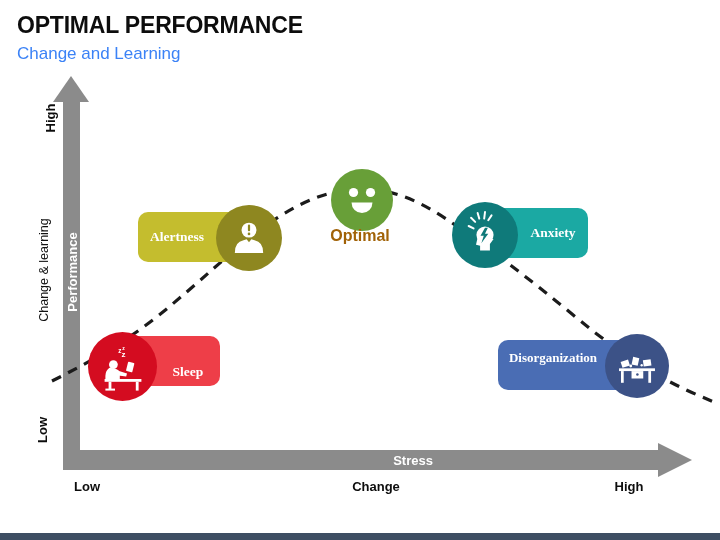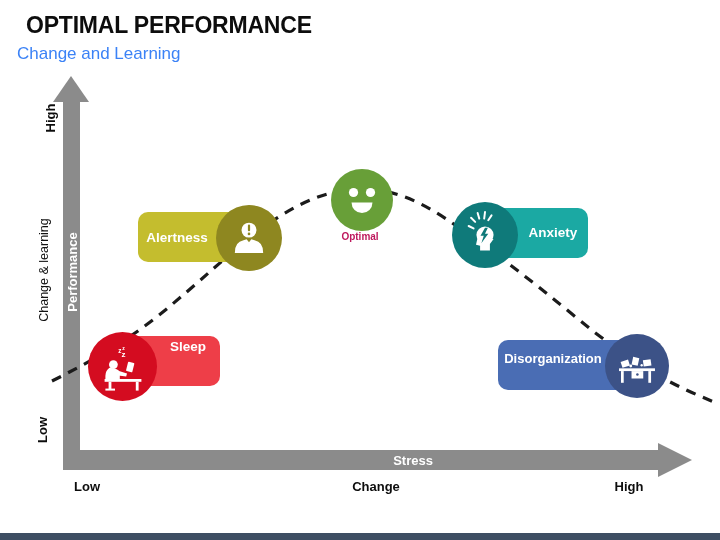--- a/index.html
+++ b/index.html
@@ -2,42 +2,42 @@
 <html><head>
 <meta charset="utf-8">
 <style>
   html,body{margin:0;padding:0;background:#fff;}
   #slide{
     position:relative;width:720px;height:540px;background:#fff;overflow:hidden;
     font-family:"Liberation Sans",sans-serif;color:#000;
   }
   .abs{position:absolute;}
   
-  .title{left:26px;top:12px;font-size:23px;font-weight:800;letter-spacing:-.2px;color:#0d0d0d;}
+  .title{left:17px;top:12px;font-size:23px;font-weight:800;letter-spacing:-.2px;color:#0d0d0d;}
   .subtitle{left:17px;top:44px;font-size:17px;font-weight:400;color:#3b82f6;}
   
   .vbar{left:63px;top:100px;width:17px;height:370px;}
   .varrow{left:53px;top:76px;width:0;height:0;
     border-left:18px solid transparent;border-right:18px solid transparent;border-bottom:26px solid #8b8b8b;}
   .hbar{left:63px;top:450px;width:597px;height:20px;}
   .harrow{left:658px;top:443px;width:0;height:0;
     border-top:17px solid transparent;border-bottom:17px solid transparent;border-left:34px solid #8b8b8b;}
   .rot{position:absolute;transform:translate(-50%,-50%) rotate(-90deg);white-space:nowrap;}
   .cent{position:absolute;transform:translate(-50%,-50%);white-space:nowrap;}
   .axis-inner{color:#fff;font-weight:700;font-size:13px;}
   .tick-b{font-weight:700;font-size:13px;color:#0d0d0d;}
   .tick-n{font-weight:400;font-size:12.5px;color:#111;}
   
   #curve-svg{left:0;top:0;width:720px;height:540px;z-index:2;pointer-events:none;}
   
   .badge{position:absolute;height:50px;border-radius:10px;z-index:3;}
   .circle{position:absolute;border-radius:50%;z-index:4;display:flex;align-items:center;justify-content:center;}
   .stage-label{position:absolute;z-index:5;color:#fff;font-weight:700;font-size:13.5px;
-    display:flex;align-items:center;justify-content:center;}
-  .optimal-label{color:#be185d;font-weight:800;font-size:10px;z-index:5;}
+    display:flex;align-items:center;justify-content:center;font-family:Liberation Serif, serif;}
+  .optimal-label{color:#a16207;font-weight:800;font-size:16px;z-index:5;}
   .footer{left:0;top:533px;width:720px;height:7px;}
   svg{display:block;}
 </style>
 </head>
 <body>
 
 <div id="slide">
 
   <div class="abs title">OPTIMAL PERFORMANCE</div>
   <div class="abs subtitle">Change and Learning</div>
@@ -63,21 +63,21 @@
              C 200 282, 230 252, 265 226
              C 298 203, 328 189, 362 189
              C 396 189, 424 203, 458 227
              C 498 255, 532 281, 572 314
              C 602 339, 628 358, 656 374
              C 676 386, 695 394, 714 402" fill="none" stroke-width="3.2" stroke-dasharray="10 8" style="stroke: rgb(27, 27, 27);"></path>
   </svg>
 
   <div style="--badge: #EE3E48; --circle: #D40C20;">
     <div class="badge" style="left:103px;top:336px;width:117px;background:var(--badge);"></div>
-    <div class="stage-label" style="left:156px;top:321px;width:64px;height:50px;">Sleep</div>
+    <div class="stage-label" style="left:156px;top:347px;width:64px;height:50px;">Sleep</div>
     <div class="circle" style="left:88px;top:332px;width:69px;height:69px;background:var(--circle);">
       <svg width="56" height="56" viewBox="0 0 70 70">
         <text x="29" y="17" font-size="8" font-weight="bold" fill="#fff">z</text>
         <text x="34" y="14" font-size="6.5" font-weight="bold" fill="#fff">z</text>
         <text x="33" y="23" font-size="10" font-weight="bold" fill="#fff">z</text>
         <circle cx="23" cy="32" r="5.5" fill="#fff"></circle>
         <path d="M 18 36 Q 13 40 13 46 L 13 50 L 31 50 L 31 44 Q 31 38 24 37 Z" fill="#fff"></path>
         <path d="M 24 38 L 40 43 L 39 47 L 24 45 Z" fill="#fff"></path>
         <rect x="40" y="29" width="8" height="12" rx="1" fill="#fff" transform="rotate(14 44 35)"></rect>
         <rect x="12" y="50" width="46" height="3.5" fill="#fff"></rect>

